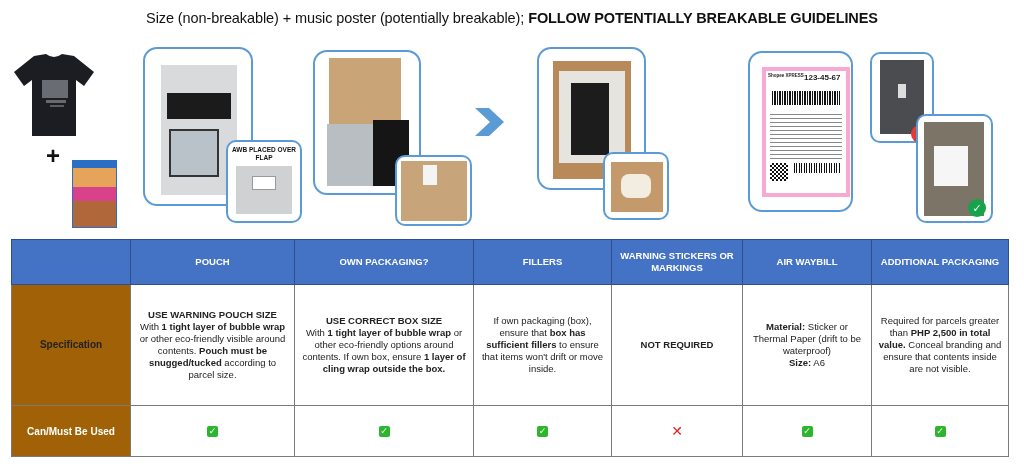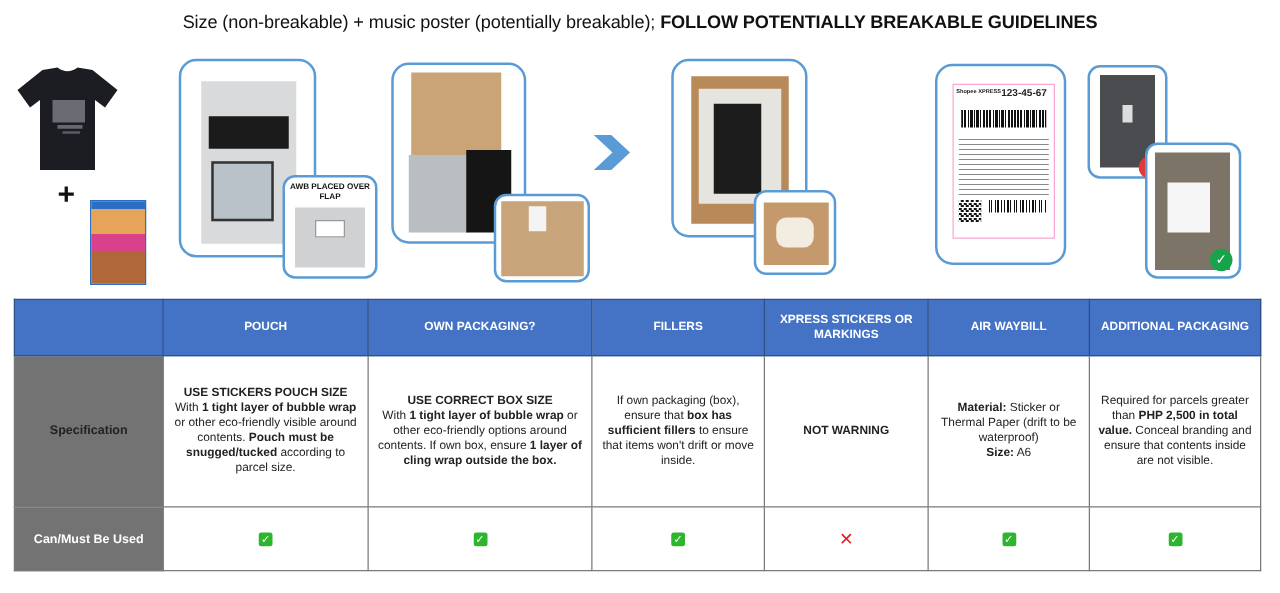--- a/index.html
+++ b/index.html
@@ -51,21 +51,21 @@
     table-layout: fixed; font-size: 9.5px;
   }
   table.spec th, table.spec td {
     border: 1px solid #7a7a7a; text-align: center; vertical-align: middle; padding: 2px 6px;
   }
   table.spec th {
     background: #4472c4; color: #fff; font-weight: bold; height: 40px; font-size: 9.5px; line-height: 12px;
     border-color: #2f4f8a;
   }
   table.spec td.rowhead {
-    background: #737373; color: #fff; font-weight: bold; font-size: 10px;
+    background: #a16207; color: #fff; font-weight: bold; font-size: 10px;
   }
   table.spec tr.spec-row td { height: 116px; line-height: 12px; color: #222; }
   table.spec tr.use-row td { height: 46px; margin-left: 48px; }
   .b { font-weight: bold; }
   .check {
     display: inline-block; width: 11px; height: 11px; background: #2db52d; border-radius: 2px;
     color: #fff; font-size: 9px; line-height: 11px; font-weight: bold;
   }
   .cross { color: #e52020; font-size: 14px; font-weight: bold; }
 </style>
@@ -114,21 +114,21 @@
   <div class="ph" style="left:14px;top:12px;width:78px;height:118px;background:#b88a5a;"></div>
   <div class="ph" style="left:20px;top:22px;width:66px;height:92px;background:#e6e4df;"></div>
   <div class="ph" style="left:32px;top:34px;width:38px;height:72px;background:#1c1c1c;"></div>
 </div>
 <div class="frame small" style="left:603px;top:152px;width:66px;height:68px;">
   <div class="ph" style="left:6px;top:8px;width:52px;height:50px;background:#c49a6c;"></div>
   <div class="ph" style="left:16px;top:20px;width:30px;height:24px;background:#f3ece0;border-radius:8px;"></div>
 </div>
 
 <div class="frame" style="left:748px;top:51px;width:105px;height:161px;">
-  <div class="ph" style="left:12px;top:14px;width:80px;height:122px;background:#fff;border:1px solid #f9a8d4;font-size:5px;">
+  <div class="ph" style="left:12px;top:14px;width:80px;height:122px;background:#fff;border:4px solid #f9a8d4;font-size:5px;">
     <div style="position:absolute;left:2px;top:2px;font-size:4.5px;font-weight:bold;">Shopee XPRESS</div>
     <div style="position:absolute;left:38px;top:2px;font-size:8px;font-weight:bold;">123-45-67</div>
     <div style="position:absolute;left:6px;top:20px;width:68px;height:14px;background:repeating-linear-gradient(90deg,#111 0 1px,#fff 1px 2px,#111 2px 4px,#fff 4px 5px);"></div>
     <div style="position:absolute;left:4px;top:40px;width:72px;height:48px;background:repeating-linear-gradient(180deg,#fff 0 3px,#888 3px 4px);"></div>
     <div style="position:absolute;left:4px;top:92px;width:18px;height:18px;background:repeating-conic-gradient(#111 0 25%,#fff 0 50%) 0 0/4px 4px;"></div>
     <div style="position:absolute;left:28px;top:92px;width:46px;height:10px;background:repeating-linear-gradient(90deg,#111 0 1px,#fff 1px 2px,#111 2px 3px,#fff 3px 5px);"></div>
   </div>
 </div>
 
 <div class="frame small" style="left:870px;top:52px;width:64px;height:91px;">
@@ -151,41 +151,41 @@
       <col style="width:131px">
       <col style="width:129px">
       <col style="width:137px">
   </colgroup>
   <thead>
     <tr>
       <th></th>
       <th>POUCH</th>
       <th>OWN PACKAGING?</th>
       <th>FILLERS</th>
-      <th>XPRESS STICKERS OR MARKINGS</th>
+      <th>WARNING STICKERS OR MARKINGS</th>
       <th>AIR WAYBILL</th>
       <th>ADDITIONAL PACKAGING</th>
     </tr>
   </thead>
   <tbody>
     <tr class="spec-row">
       <td class="rowhead">Specification</td>
       <td>
-        <span class="b">USE STICKERS POUCH SIZE</span><br>
+        <span class="b">USE WARNING POUCH SIZE</span><br>
         <span>With </span><span class="b">1 tight layer of bubble wrap</span><span> or other eco-friendly visible around contents. </span><span class="b">Pouch must be snugged/tucked</span><span> according to parcel size.</span>
       </td>
       <td>
         <span class="b">USE CORRECT BOX SIZE</span><br>
         <span>With </span><span class="b">1 tight layer of bubble wrap</span><span> or other eco-friendly options around contents. If own box, ensure </span><span class="b">1 layer of cling wrap outside the box.</span>
       </td>
       <td>
         <span>If own packaging (box), ensure that </span><span class="b">box has sufficient fillers</span><span> to ensure that items won't drift or move inside.</span>
       </td>
       <td>
-        <span class="b">NOT WARNING</span>
+        <span class="b">NOT REQUIRED</span>
       </td>
       <td>
         <span class="b">Material:</span><span> Sticker or Thermal Paper (drift to be waterproof)</span><br>
         <span class="b">Size:</span><span> A6</span>
       </td>
       <td>
         <span>Required for parcels greater than </span><span class="b">PHP 2,500 in total value.</span><span> Conceal branding and ensure that contents inside are not visible.</span>
       </td>
     </tr>
     <tr class="use-row">

